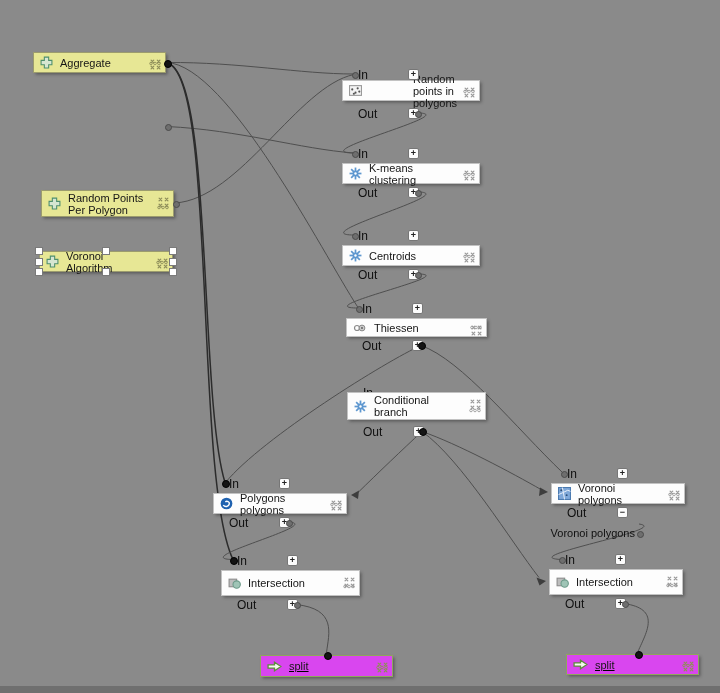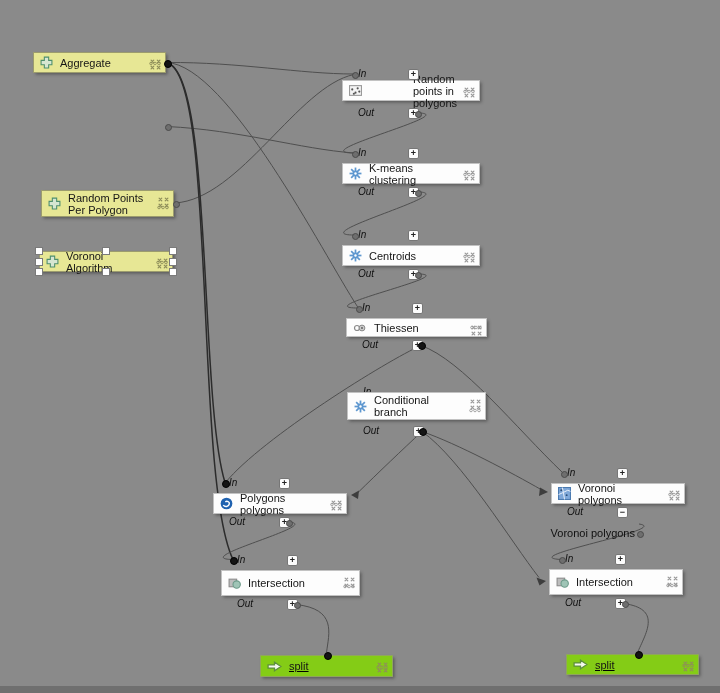--- a/index.html
+++ b/index.html
@@ -6,27 +6,27 @@
   #canvas{position:relative;width:720px;height:693px;background:#8a8a8a;overflow:hidden;
           font-family:"Liberation Sans",sans-serif;}
   #edges{position:absolute;left:0;top:0;z-index:1;}
   .edge{fill:none;stroke:#4f4f4f;stroke-width:1;}
   .edge.dark{stroke:#2c2c2c;stroke-width:1.5;}
   .arrowhead{fill:#3d3d3d;}
   .node{position:absolute;z-index:3;box-sizing:border-box;display:flex;align-items:center;
         box-shadow:1.5px 1.5px 3px rgba(0,0,0,.35);}
   .node.kind-input{background:#e7e795;border:1px solid #9c9c6e;}
   .node.kind-algorithm{background:#fdfdfd;border:1px solid #c2c2c2;}
-  .node.kind-output{background:#84cc16;border:1px solid #8fa65c;text-decoration:underline;}
+  .node.kind-output{background:#d946ef;border:1px solid #8fa65c;text-decoration:underline;}
   .node .nicon{margin-left:6px;display:inline-flex;flex:0 0 auto;}
   .node .nlabel{margin-left:7px;font-size:11px;color:#151515;white-space:normal;line-height:12px;
         padding-right:24px;}
   .xxi{position:absolute;right:4px;top:3px;}
   .oooi{position:absolute;right:4px;bottom:2px;}
-  .prow-label{position:absolute;z-index:2;font-size:10px;color:#101010;font-style:italic;}
+  .prow-label{position:absolute;z-index:2;font-size:12px;color:#101010;}
   .pbtn{position:absolute;z-index:3;width:9px;height:9px;background:#fbfbfb;border:1px solid #767676;
         border-radius:2px;font:bold 9px/8px "Liberation Sans",sans-serif;text-align:center;color:#222;}
   .dot{position:absolute;z-index:4;border-radius:50%;}
   .dot.gray{width:5px;height:5px;background:#6e6e6e;border:1px solid #4a4a4a;}
   .dot.black{width:6px;height:6px;background:#141414;border:1px solid #000;}
   .handle{position:absolute;z-index:5;width:6px;height:6px;background:#fff;border:1px solid #7a7a7a;}
   .extra-out{position:absolute;z-index:2;font-size:11px;color:#101010;text-align:right;}
   #bottombar{position:absolute;left:0;bottom:0;width:720px;height:7px;background:#6f6f6f;z-index:6;}
 </style>
 </head>

